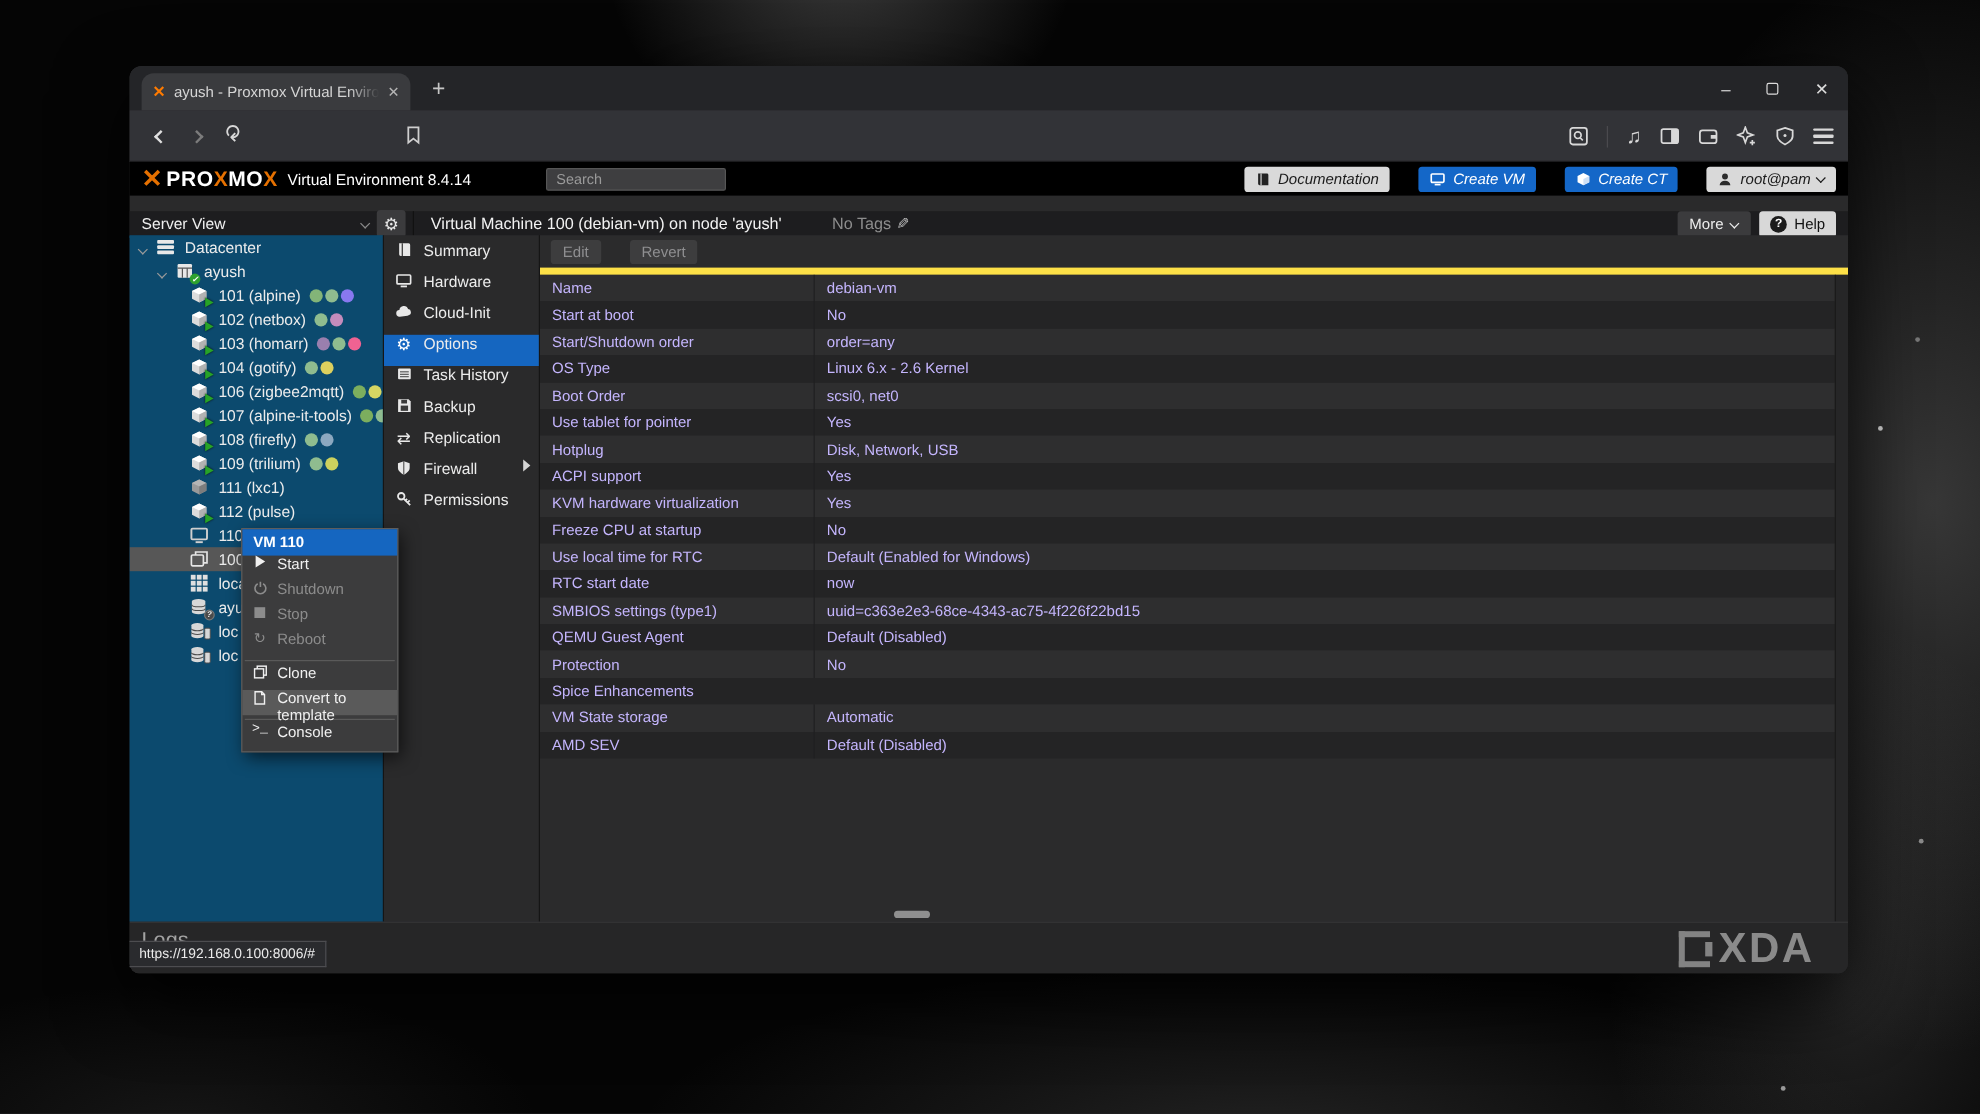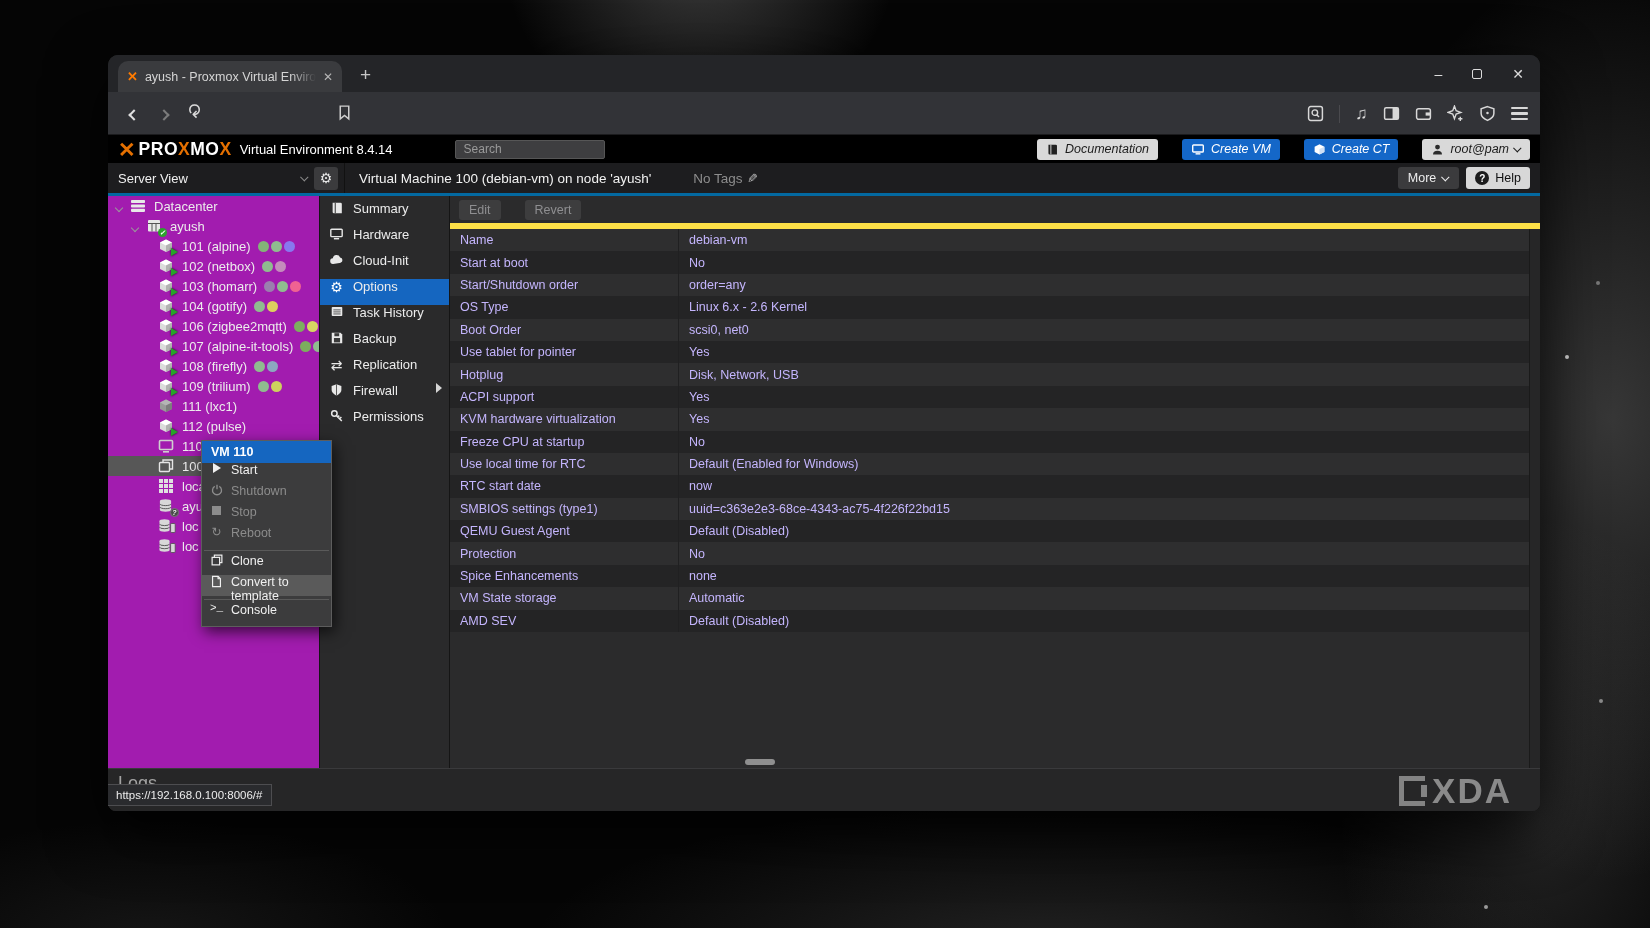--- a/index.html
+++ b/index.html
@@ -65,37 +65,37 @@
   .pve-sub{color:#fff;font-size:13px;margin-left:8px;}
   .pve-search{margin-left:62px;width:150px;height:19px;background:#3e3e40;border:1px solid #565656;border-radius:2px;
     color:#ddd;font-size:12px;padding:0 8px;font-family:"Liberation Sans",sans-serif;}
   .pve-search::placeholder{color:#9a9a9a;}
   .hdr-btns{margin-left:auto;display:flex;gap:24px;align-items:flex-end;font-style:italic;}
   .hbtn{height:21px;border-radius:3px;display:flex;align-items:center;gap:6px;padding:0 9px;font-size:12.5px;}
   .hbtn.light{background:#d9d9d9;color:#1b1b1b;}
   .hbtn.blue{background:#1467c8;color:#fff;}
   .caret{display:inline-block;width:6px;height:6px;border-left:1.6px solid currentColor;border-bottom:1.6px solid currentColor;transform:rotate(-45deg) translateY(-1px);}
 
-  .toolbar2{height:33px;background:#1d1d1f;border-bottom:3px solid #0369a1;display:flex;align-items:stretch;}
+  .toolbar2{height:22px;background:#1d1d1f;border-bottom:1px solid #0369a1;display:flex;align-items:stretch;margin-top:13px;}
   .sv-cell{width:237px;border-right:1px solid #111;display:flex;align-items:center;padding:0 6px 0 10px;}
   .sv-label{color:#f0f0f0;font-size:13px;}
   .sv-caret{margin-left:auto;color:#8a8a8a;}
   .gearbtn{width:24px;height:23px;background:#3b3b3d;border-radius:3px;margin-left:6px;color:#e8e8e8;
     display:flex;align-items:center;justify-content:center;font-size:14px;}
   .doc-title{display:flex;align-items:center;padding-left:14px;color:#f2f2f2;font-size:13.5px;flex:1;}
   .tags{color:#8d8d8d;margin-left:42px;}
   .pencil{color:#bdbdbd;margin-left:4px;font-size:13px;display:inline-block;transform:scaleX(-1);}
   .tb2-right{display:flex;align-items:center;gap:7px;padding-right:10px;}
   .morebtn{height:22px;background:#3b3b3d;color:#ededed;border-radius:3px;display:flex;align-items:center;gap:7px;padding:0 10px;font-size:12.5px;}
   .helpbtn{height:22px;background:#d8d8d8;color:#111;border-radius:3px;display:flex;align-items:center;gap:6px;padding:0 9px;font-size:12.5px;}
   .qbadge{width:14px;height:14px;border-radius:50%;background:#1c1c1c;color:#fff;font-size:10px;font-weight:bold;
     display:flex;align-items:center;justify-content:center;}
 
   .mainarea{position:absolute;top:141px;left:0;right:0;bottom:43px;display:flex;}
-  .sidebar{width:212px;background:#a21caf;border-right:1px solid #151515;position:relative;overflow:hidden;}
+  .sidebar{width:212px;background:#0c4a6e;border-right:1px solid #151515;position:relative;overflow:hidden;}
   .trow{height:20px;display:flex;align-items:center;font-size:13px;color:#ececec;white-space:nowrap;}
   .trow.sel{background:#575757;}
   .ind0{padding-left:8px;} .ind1{padding-left:24px;} .ind2{padding-left:50px;}
   .texp{width:14px;flex:none;color:#9a9a9a;}
   .texp .chevd{display:inline-block;width:6px;height:6px;border-left:1.6px solid #9a9a9a;border-bottom:1.6px solid #9a9a9a;transform:rotate(-45deg);}
   .tic{width:18px;height:16px;flex:none;position:relative;margin-right:6px;}
   .tic svg{display:block;}
   .play{position:absolute;right:-2px;bottom:-2px;width:0;height:0;border-top:4.5px solid transparent;border-bottom:4.5px solid transparent;border-left:7.5px solid #27a327;filter:drop-shadow(0 0 1px #0a0a0a);}
   .badge{position:absolute;right:-3px;bottom:-3px;width:9px;height:9px;border-radius:50%;font-size:7px;font-weight:bold;
     display:flex;align-items:center;justify-content:center;}
@@ -662,21 +662,20 @@
         <div class="orow">
             <span class="olabel">QEMU Guest Agent</span>
             <span class="oval">Default (Disabled)</span>
           </div>
         <div class="orow">
             <span class="olabel">Protection</span>
             <span class="oval">No</span>
           </div>
         <div class="orow">
             <span class="olabel">Spice Enhancements</span>
-            <span class="oval">none</span>
           </div>
         <div class="orow">
             <span class="olabel">VM State storage</span>
             <span class="oval">Automatic</span>
           </div>
         <div class="orow">
             <span class="olabel">AMD SEV</span>
             <span class="oval">Default (Disabled)</span>
           </div>
       </div>

